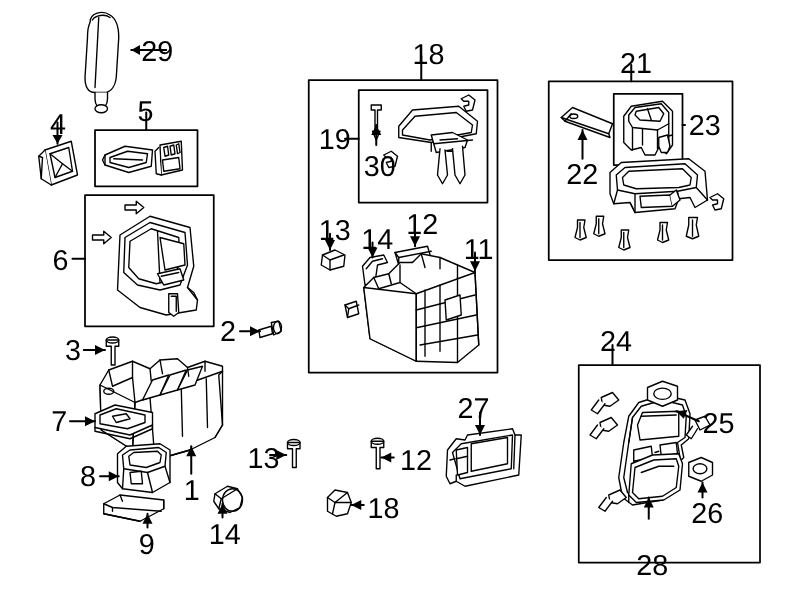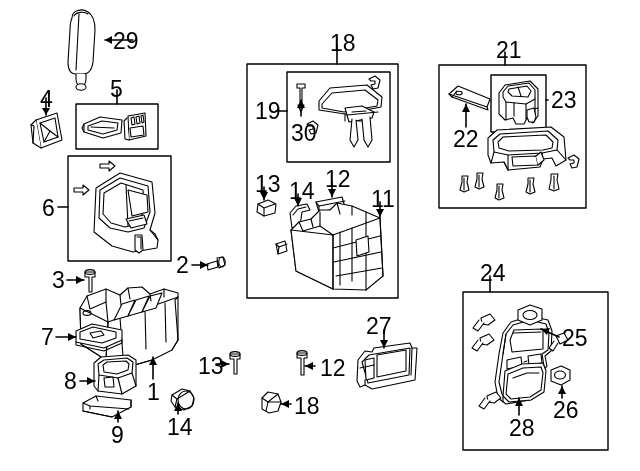--- a/index.html
+++ b/index.html
@@ -425,15 +425,15 @@
 <div class="callout n-big" style="left:147px;top:381px">1</div>
 <div class="callout n-big" style="left:111px;top:424px">9</div>
 <div class="callout n-big" style="left:198px;top:355px">13</div>
 <div class="callout n-big" style="left:167px;top:416px">14</div>
 <div class="callout n-big" style="left:320px;top:357px">12</div>
 <div class="callout n-big" style="left:294px;top:395px">18</div>
 <div class="callout n-big" style="left:366px;top:315px">27</div>
 <div class="callout n-big" style="left:480px;top:262px">24</div>
 <div class="callout n-big" style="left:562px;top:327px">25</div>
 <div class="callout n-big" style="left:553px;top:399px">26</div>
-<div class="callout n-big" style="left:509px;top:417px">28</div>
+<div class="callout n-big" style="left:509px;top:441px">28</div>
 
 </div>
 
 </body></html>

